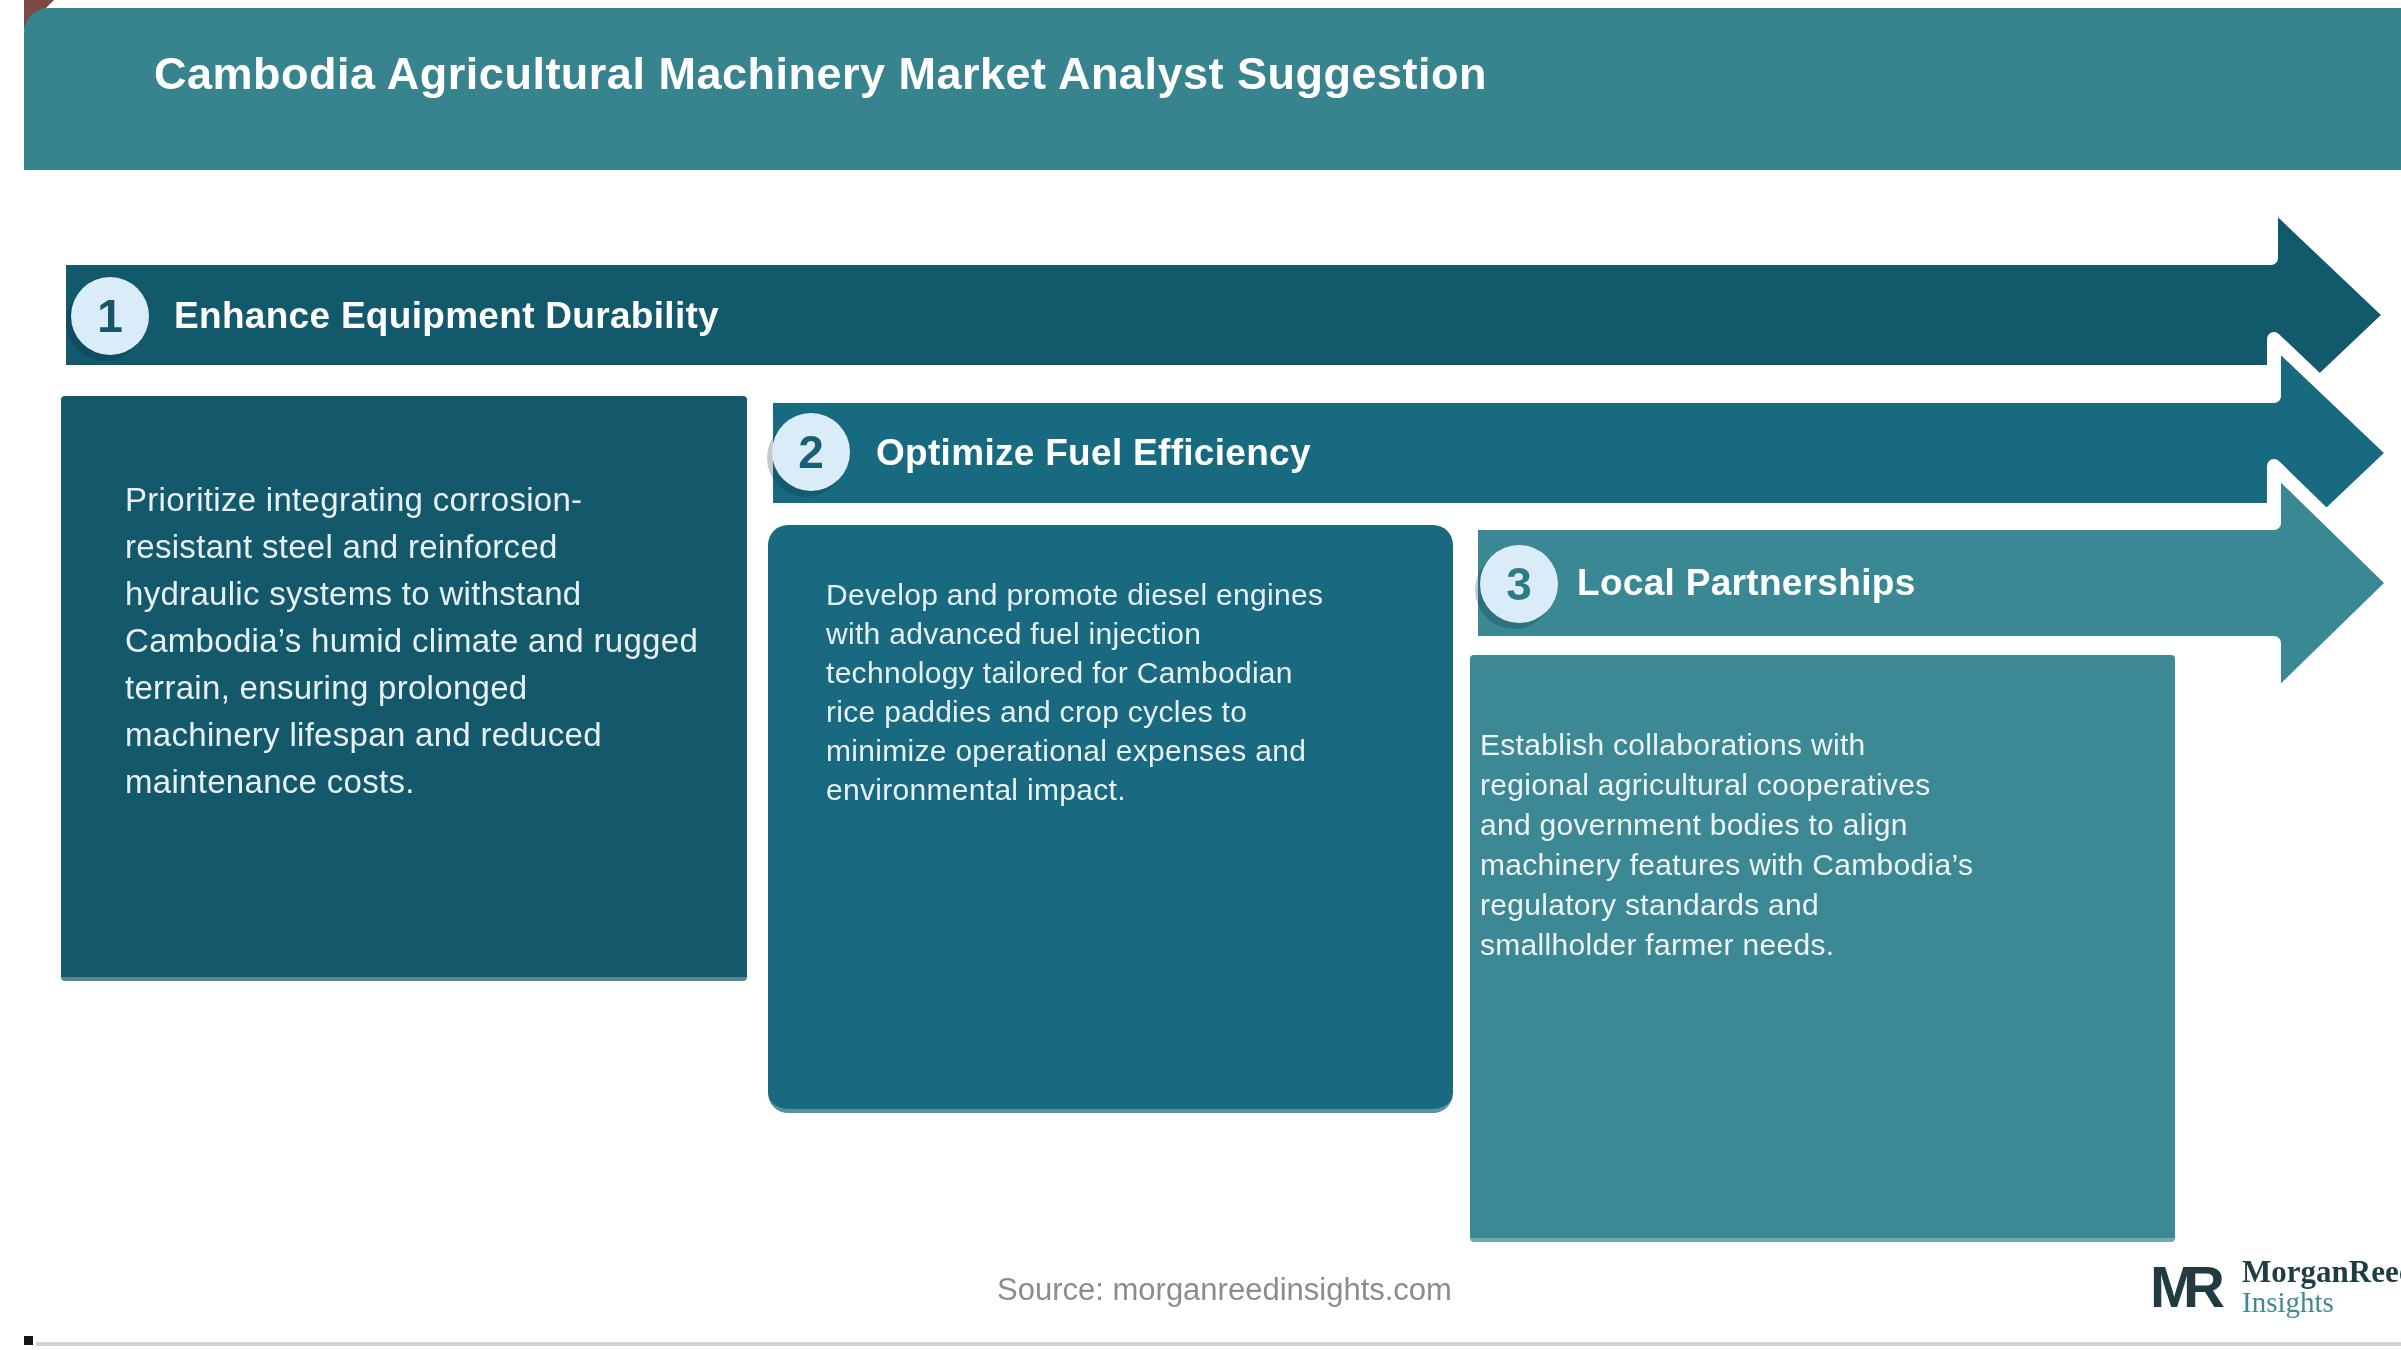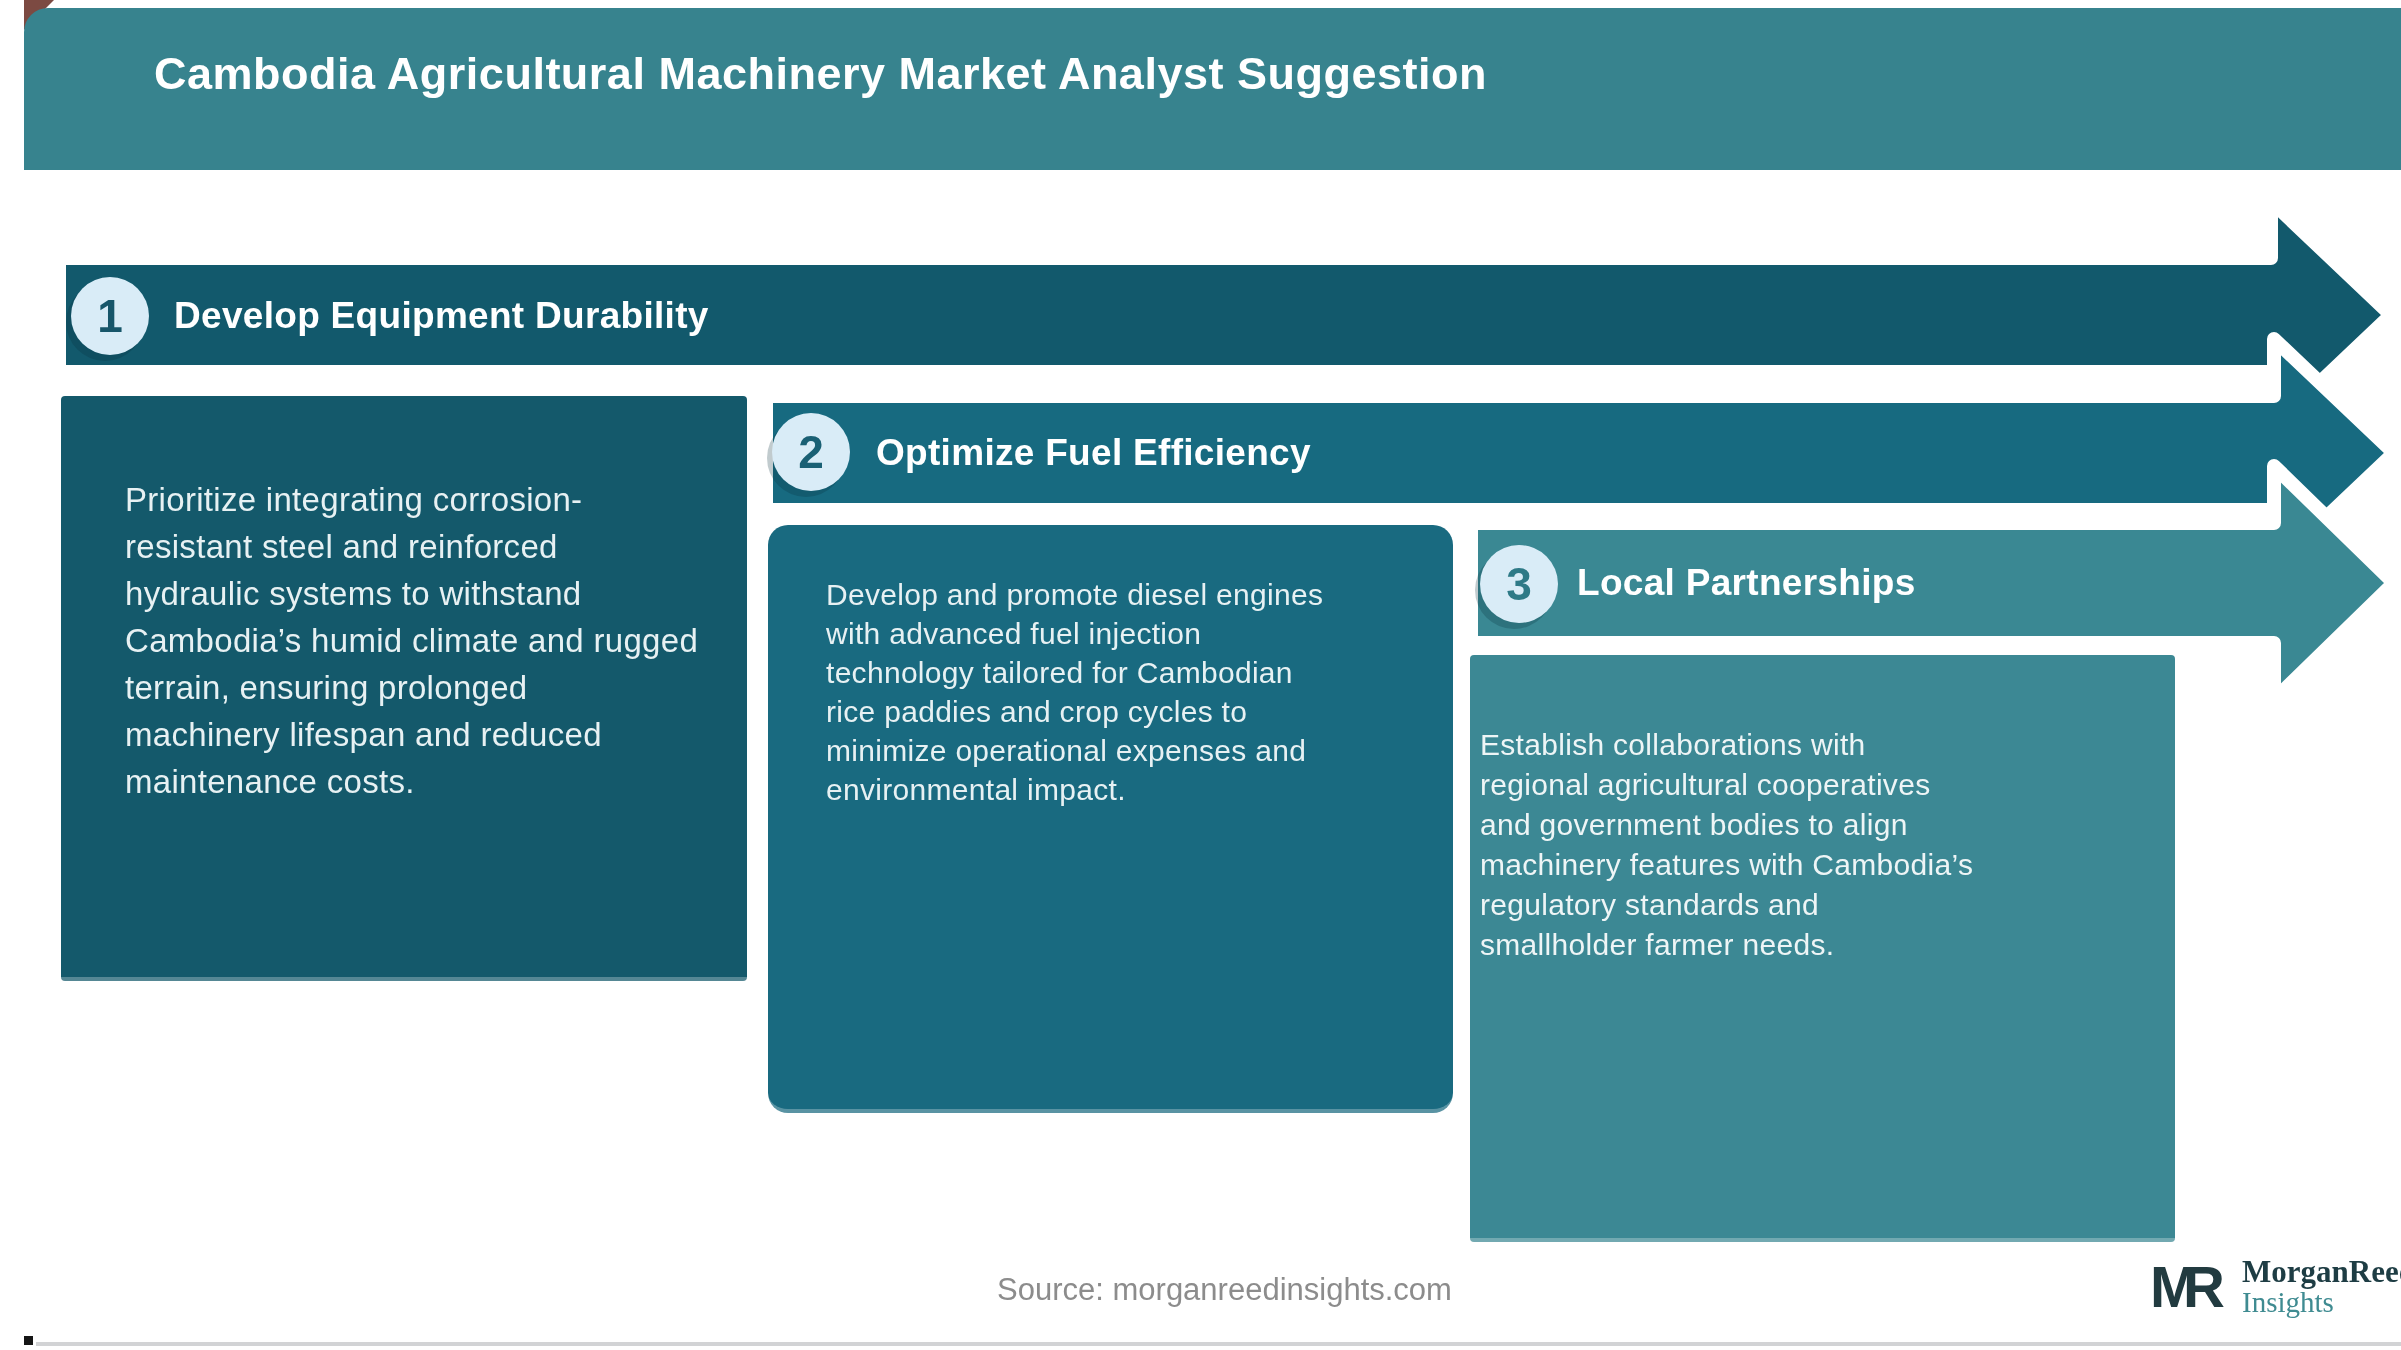--- a/index.html
+++ b/index.html
@@ -72,21 +72,21 @@
     <h1 style="color: rgb(255, 255, 255);">Cambodia Agricultural Machinery Market Analyst Suggestion</h1>
   </header>
 
   <svg class="arrows" viewBox="0 0 2401 1350">
     <path class="arrow" d="M 35 258 H 2247 V 201 L 2367 315 L 2247 429 V 372 H 35 Z" style="fill: rgb(18, 89, 108);"></path>
     <path class="arrow" d="M 742 396 H 2250 V 339 L 2370 453 L 2250 567 V 510 H 742 Z" style="fill: rgb(23, 106, 128);"></path>
     <path class="arrow" d="M 1447 523 H 2250 V 466 L 2370 583 L 2250 700 V 643 H 1447 Z" style="fill: rgb(58, 136, 147);"></path>
   </svg>
 
   <div class="badge badge1" style="background-color: rgb(217, 236, 247); color: rgb(23, 86, 106);">1</div>
-  <div class="banner-title bt1">Develop Equipment Durability</div>
+  <div class="banner-title bt1">Enhance Equipment Durability</div>
 
   <div class="badge badge2" style="background-color: rgb(217, 236, 247); color: rgb(26, 96, 116);">2</div>
   <div class="banner-title bt2">Optimize Fuel Efficiency</div>
 
   <div class="badge badge3" style="background-color: rgb(217, 236, 247); color: rgb(46, 122, 135);">3</div>
   <div class="banner-title bt3">Local Partnerships</div>
 
   <div class="textbox box1" style="background-color: rgb(20, 89, 107);">
     <p style="color: rgb(231, 241, 243);">Prioritize integrating corrosion-
 resistant steel and reinforced

